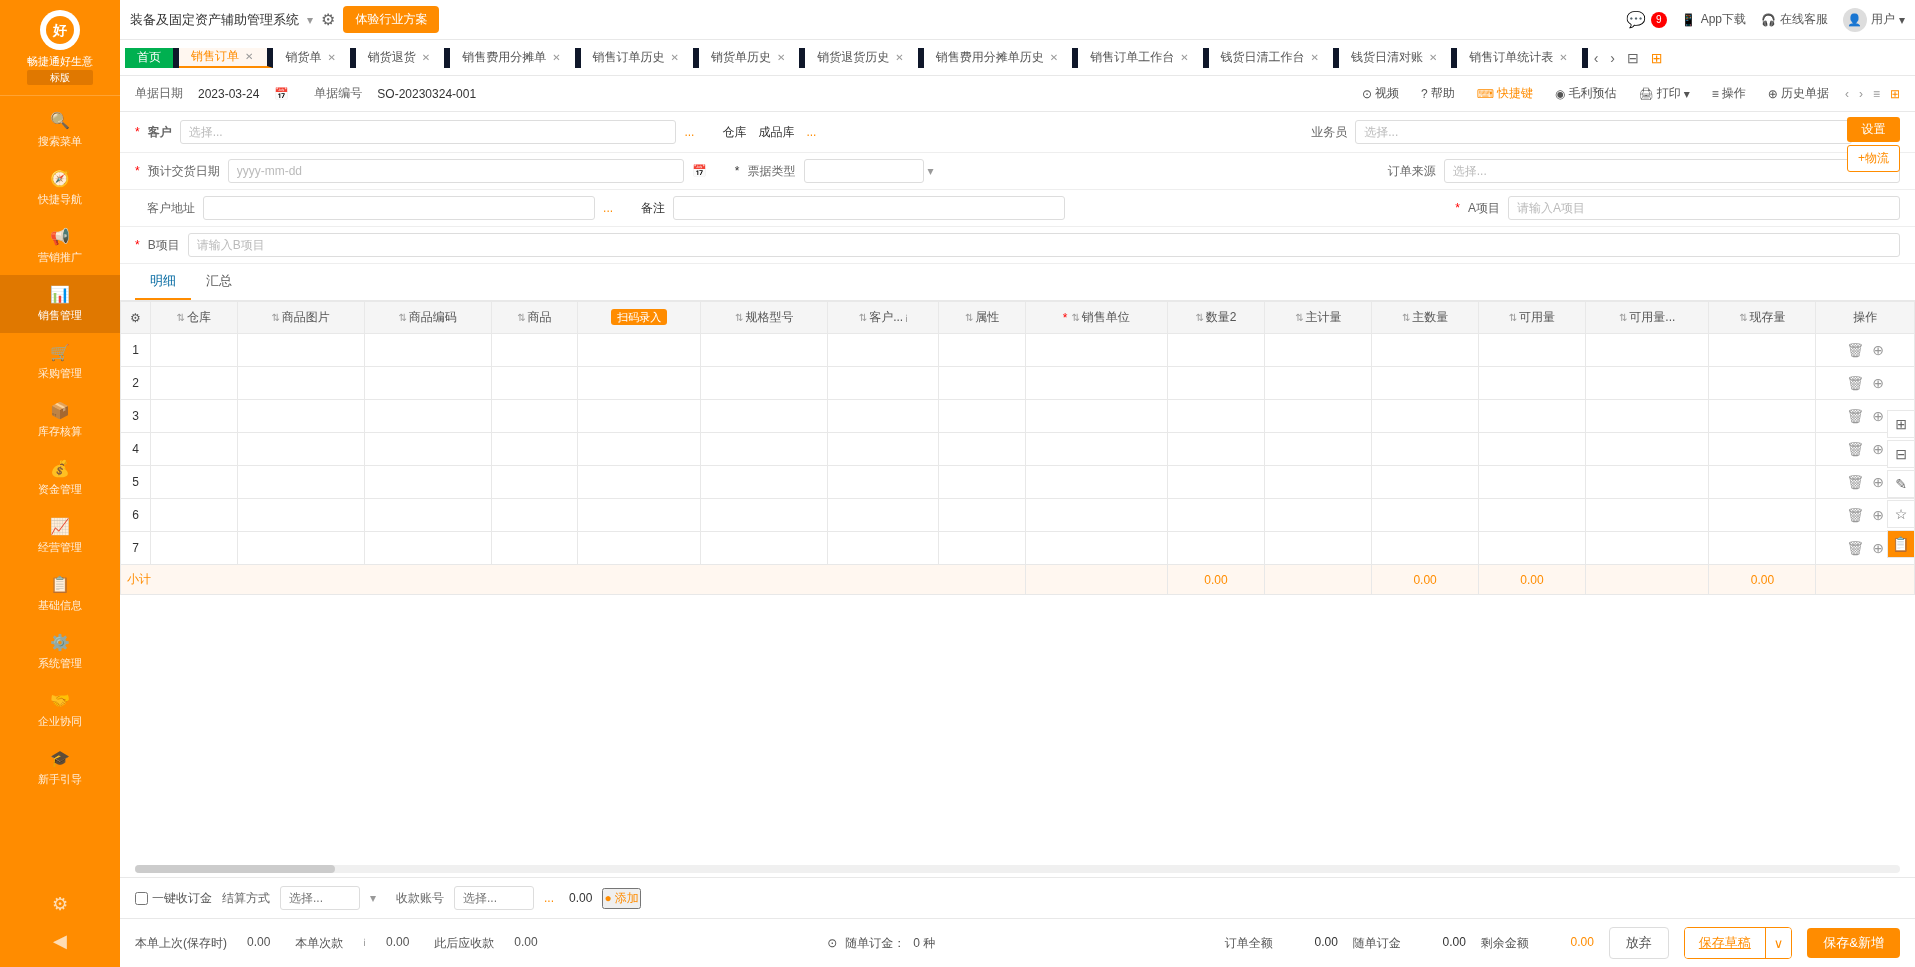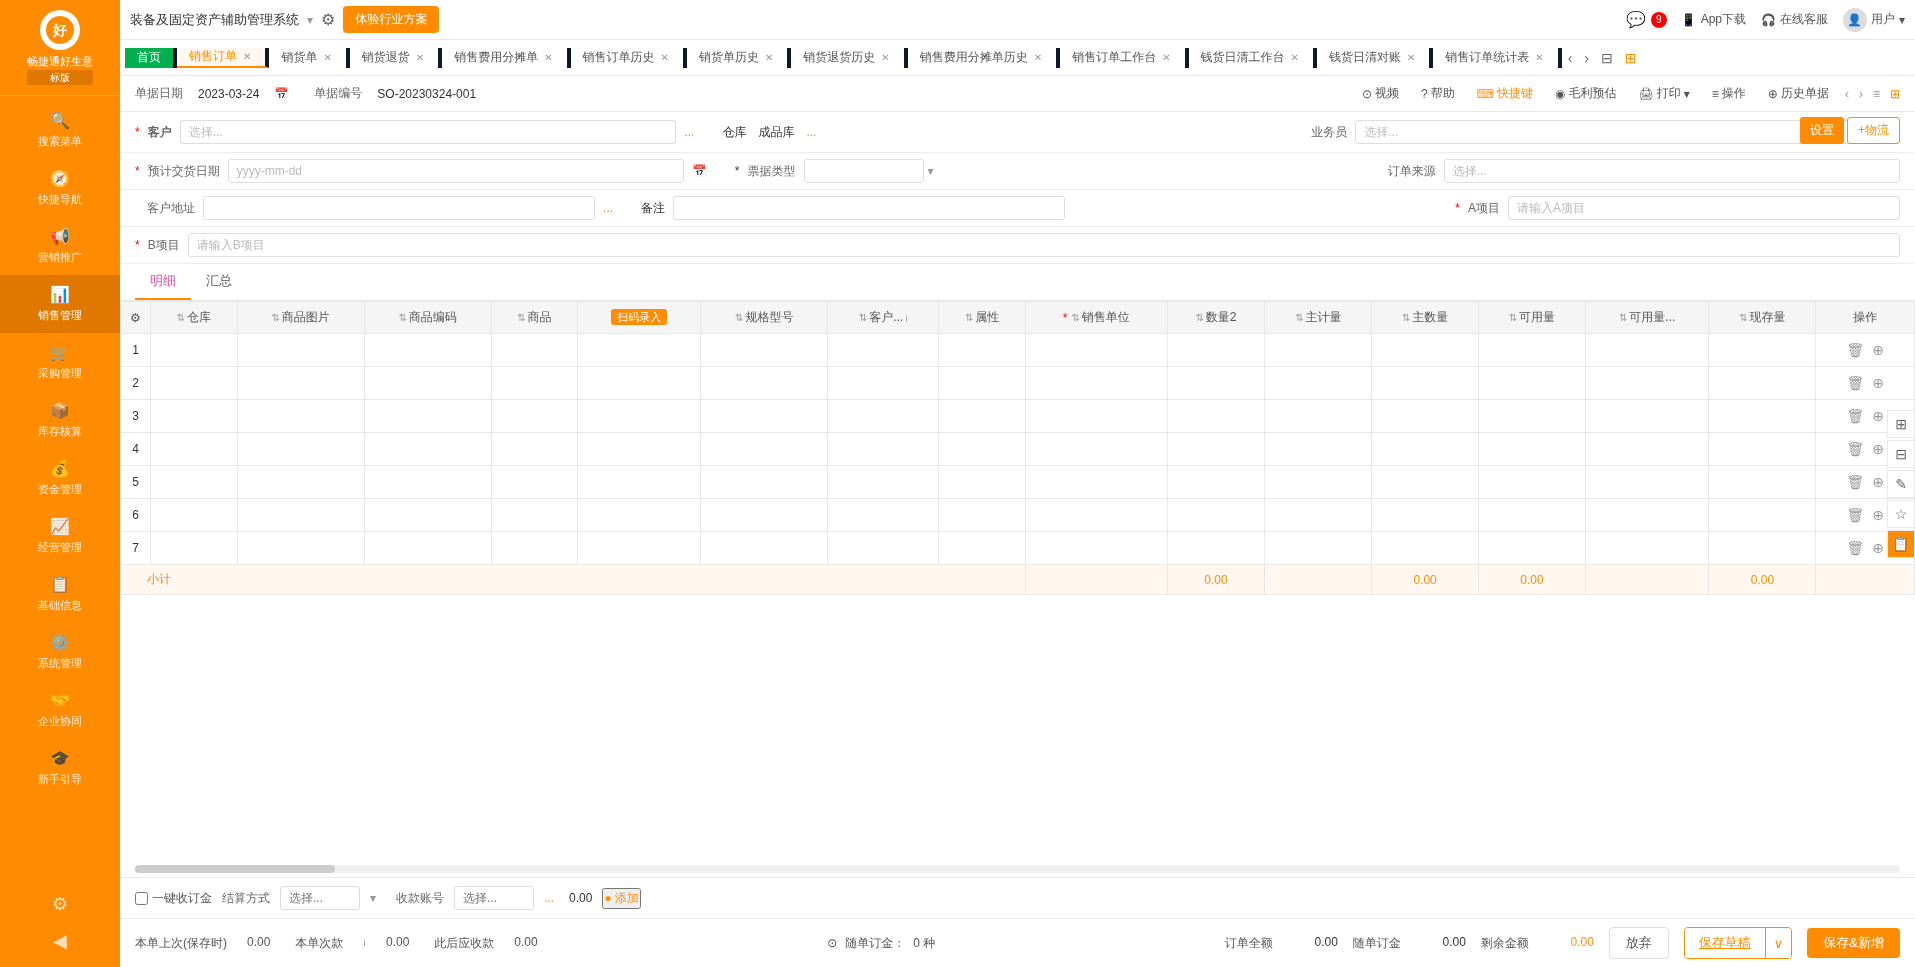--- a/index.html
+++ b/index.html
@@ -25,32 +25,32 @@
     .top-header { height: 40px; background: #fff; display: flex; align-items: center; padding: 0 10px; border-bottom: 1px solid #e8e8e8; justify-content: space-between; }
     .top-header-left { display: flex; align-items: center; gap: 8px; }
     .header-actions { display: flex; align-items: center; gap: 15px; }
     .header-btn { display: flex; align-items: center; gap: 4px; font-size: 12px; color: #555; cursor: pointer; }
     .header-user { display: flex; align-items: center; gap: 4px; font-size: 12px; color: #555; cursor: pointer; }
     .solution-btn { background: #ff8c00; color: #fff; border: none; padding: 5px 12px; border-radius: 4px; font-size: 12px; cursor: pointer; }
 
     
     .tab-bar { height: 36px; background: #fff; display: flex; align-items: center; padding: 0 5px; border-bottom: 1px solid #e8e8e8; overflow-x: auto; flex-shrink: 0; }
     .tab-bar::-webkit-scrollbar { height: 0; }
-    .tab-item { display: flex; align-items: center; gap: 4px; padding: 0 12px; height: 20px; cursor: pointer; white-space: nowrap; font-size: 12px; color: #555; border-right: 4px solid #0f172a; flex-shrink: 0; }
+    .tab-item { display: flex; align-items: center; gap: 4px; padding: 0 12px; height: 20px; cursor: pointer; white-space: nowrap; font-size: 12px; color: #555; border-right: 6px solid #0f172a; flex-shrink: 0; }
     .tab-item.active { background: #fff7f0; color: #ff8c00; border-bottom: 2px solid #ff8c00; }
     .tab-item:first-child { background: #00b050; color: #fff; border-radius: 0; }
     .tab-close { font-size: 10px; color: #999; padding: 2px; }
     .tab-arrow { padding: 0 6px; cursor: pointer; color: #666; font-size: 14px; flex-shrink: 0; }
     .toolbar-btn { display: flex; align-items: center; gap: 3px; font-size: 12px; color: #555; cursor: pointer; padding: 3px 6px; }
     .toolbar-btn.orange { color: #ff8c00; }
 
     
     .content-tabs { display: flex; align-items: center; padding: 0 15px; background: #fff; border-bottom: 1px solid #e8e8e8; }
     .content-tab { padding: 8px 15px; font-size: 13px; cursor: pointer; color: #555; border-bottom: 2px solid transparent; }
-    .content-tab.active { color: #ec4899; border-bottom: 2px solid #ff8c00; font-weight: 500; }
+    .content-tab.active { color: #0369a1; border-bottom: 2px solid #ff8c00; font-weight: 500; }
 
     
     .table-container { flex: 1; overflow: auto; background: #fff; }
     .data-table { width: 100%; border-collapse: collapse; font-size: 12px; }
     .data-table th { background: #f5f5f5; padding: 7px 8px; text-align: center; border: 1px solid #e8e8e8; color: #555; font-weight: 500; white-space: nowrap; position: sticky; top: 0; z-index: 1; }
     .data-table td { padding: 6px 8px; text-align: center; border: 1px solid #e8e8e8; color: #333; background: #fff; }
     .col-num { width: 30px; }
     .th-sort { display: flex; align-items: center; gap: 2px; justify-content: center; }
     .sort-icon { color: #999; font-size: 10px; }
     .row-action { display: flex; gap: 4px; justify-content: center; }
@@ -292,21 +292,21 @@
       <input class="form-input-box" style="width: 180px;" placeholder="选择...">
       <span style="color:#ff8c00;cursor:pointer;">...</span>
       <span style="margin-left:20px;">仓库</span>
       <span style="color:#333;margin-left:4px;">成品库</span>
       <span style="color:#ff8c00;cursor:pointer;margin-left:4px;">...</span>
       <span style="flex:1;"></span>
       <span style="color:#666;font-size:12px;">业务员</span>
       <input class="form-input-box" style="width: 120px;" placeholder="选择...">
       <span style="margin-right:40px;"></span>
 
-      <div style="position:absolute;right:15px;top:5px;display:flex;flex-direction:row;gap:3px;">
+      <div style="position:absolute;right:15px;top:5px;display:flex;flex-direction:column;gap:3px;">
         <button style="background:#ff8c00;color:#fff;border:none;padding:4px 10px;border-radius:3px;font-size:12px;cursor:pointer;white-space:nowrap;">设置</button>
         <button style="background:#fff;color:#ff8c00;border:1px solid #ff8c00;padding:4px 10px;border-radius:3px;font-size:12px;cursor:pointer;white-space:nowrap;">+物流</button>
       </div>
     </div>
 
     <div style="background:#fff;padding:6px 15px;border-bottom:1px solid #eee;display:flex;align-items:center;gap:8px;">
       <span style="color:red;">*</span>
       <span style="color:#666;font-size:12px;white-space:nowrap;">预计交货日期</span>
       <input class="form-input-box" style="width: 150px;" placeholder="yyyy-mm-dd">
       <span style="color:#999;cursor:pointer;">📅</span>
@@ -607,21 +607,21 @@
               <td></td>
             <td>
                 <div class="row-action">
                   <span class="row-action-btn">🗑</span>
                   <span class="row-action-btn">⊕</span>
                 </div>
               </td>
           </tr>
 
           <tr class="subtotal-row">
-            <td colspan="9" style="text-align:left;padding-left:26px;">小计</td>
+            <td colspan="9" style="text-align:left;padding-left:6px;">小计</td>
             <td></td>
             <td style="color:#ff8c00;font-weight:500;">0.00</td>
             <td></td>
             <td style="color:#ff8c00;font-weight:500;">0.00</td>
             <td style="color:#ff8c00;font-weight:500;">0.00</td>
             <td></td>
             <td style="color:#ff8c00;font-weight:500;">0.00</td>
             <td></td>
           </tr>
         </tbody>

